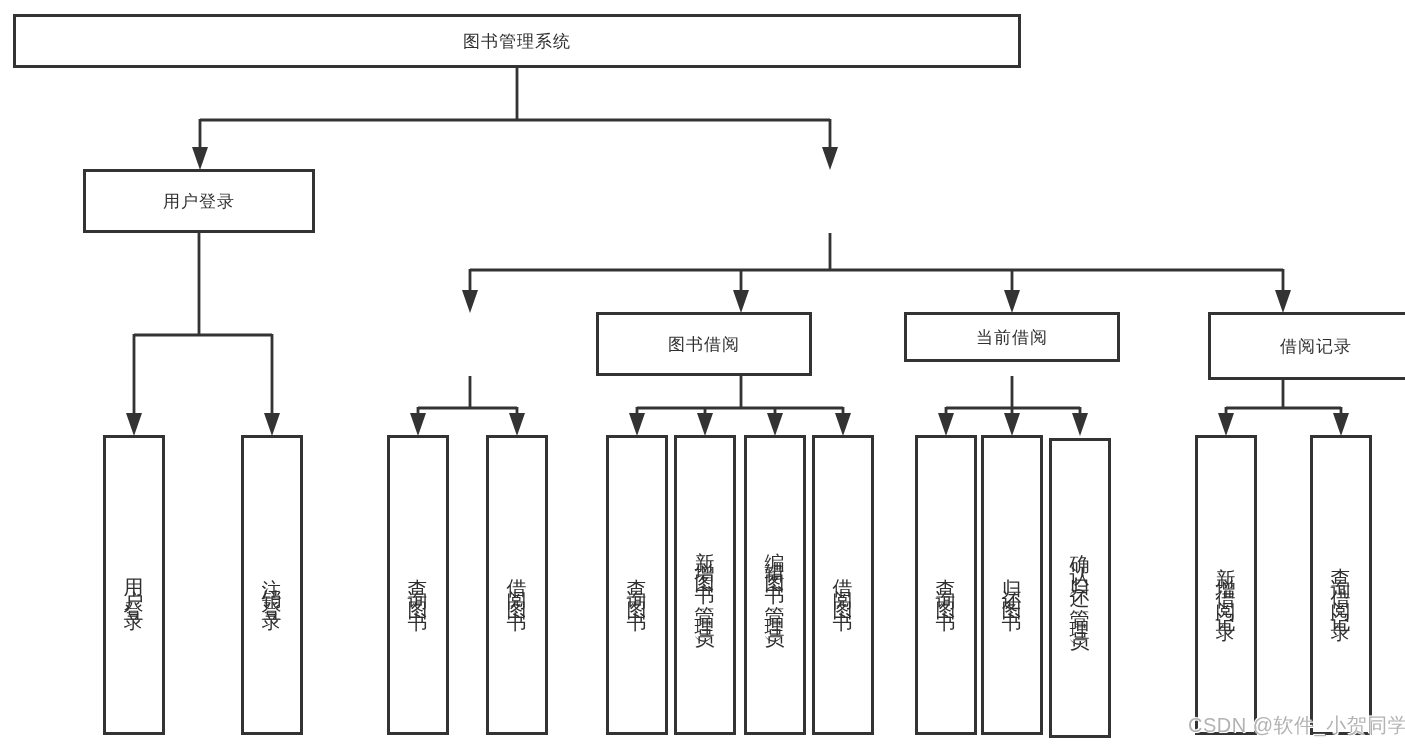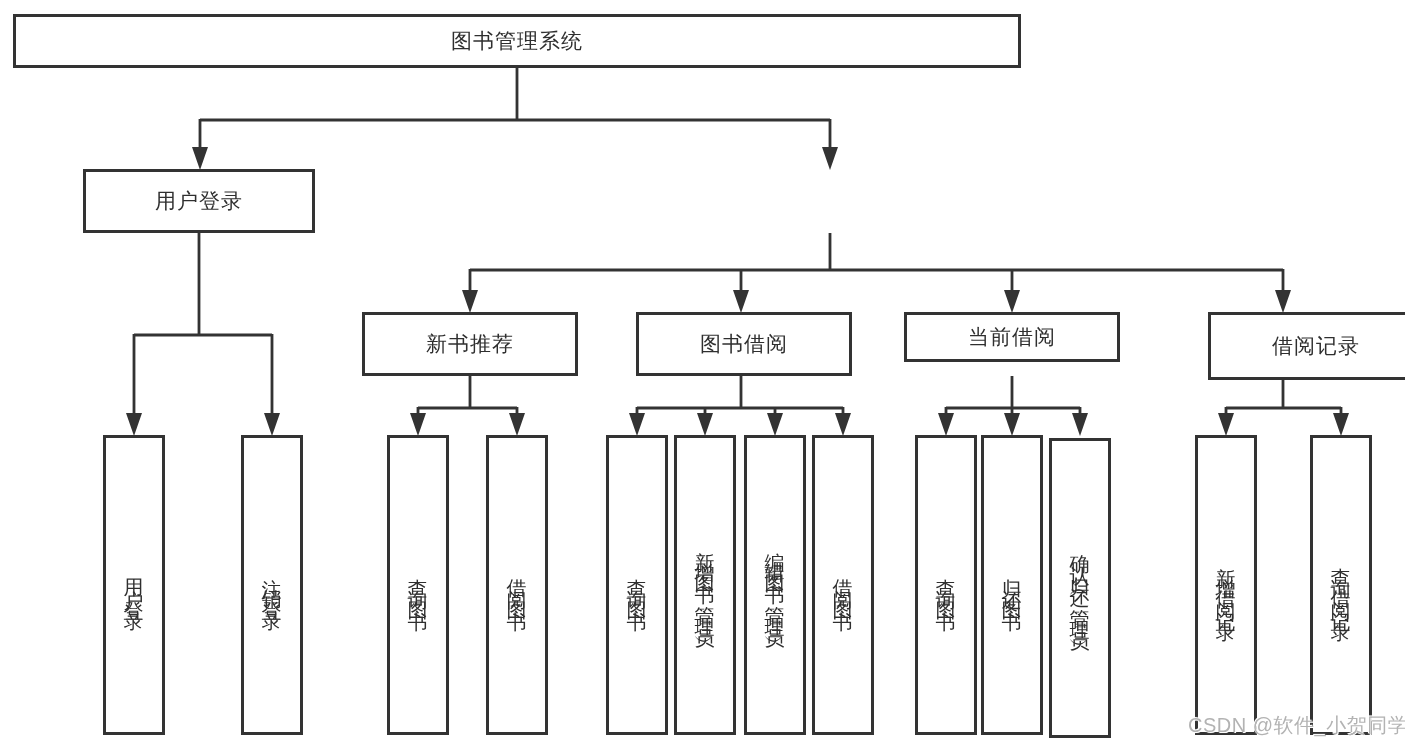--- a/index.html
+++ b/index.html
@@ -22,21 +22,21 @@
     pointer-events: none;
   }
   .hbox {
     position: absolute;
     box-sizing: border-box;
     border: 3px solid #333333;
     background: #ffffff;
     display: flex;
     align-items: center;
     justify-content: center;
-    font-size: 21px;
+    font-size: 17px;
     color: #2f2f2f;
     letter-spacing: 1px;
     z-index: 2;
   }
   .vbox {
     position: absolute;
     box-sizing: border-box;
     border: 3px solid #333333;
     background: #ffffff;
     display: flex;
@@ -109,22 +109,21 @@
       <polygon points="1072,413 1088,413 1080,436"></polygon>
       <polygon points="1218,413 1234,413 1226,436"></polygon>
       <polygon points="1333,413 1349,413 1341,436"></polygon>
     </g>
   </svg>
 
   <div class="hbox" style="left:13px; top:14px; width:1008px; height:54px;">图书管理系统</div>
 
   <div class="hbox" style="left:83px; top:169px; width:232px; height:64px;">用户登录</div>
 
-  <div class="hbox" style="left:362px; top:312px; width:216px; height:64px;">新书推荐</div>
-  <div class="hbox" style="left:636px; top:312px; width:216px; height:64px;">图书借阅</div>
+  <div class="hbox" style="left:596px; top:312px; width:216px; height:64px;">图书借阅</div>
   <div class="hbox" style="left:904px; top:312px; width:216px; height:50px;">当前借阅</div>
   <div class="hbox" style="left:1208px; top:312px; width:216px; height:68px;">借阅记录</div>
 
   <div class="vbox" style="left:103px; top:435px; width:62px; height:300px;">
     <span class="vtext">用户登录</span>
   </div>
   <div class="vbox" style="left:241px; top:435px; width:62px; height:300px;">
     <span class="vtext">注销登录</span>
   </div>
 

